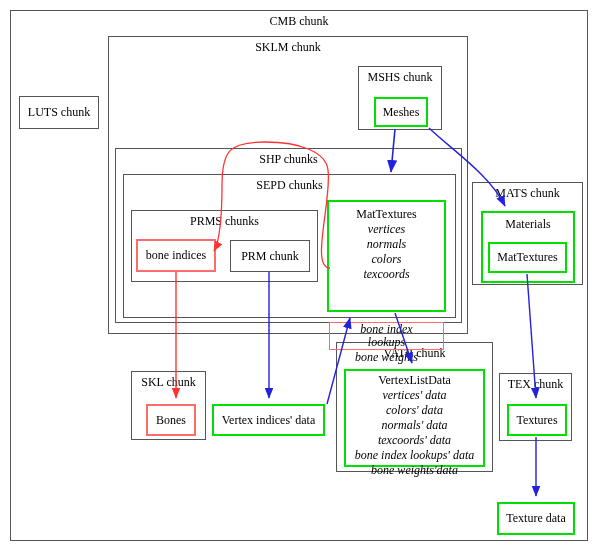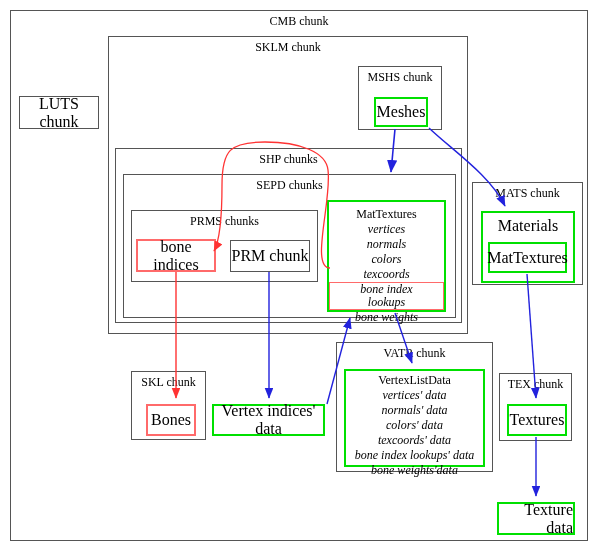--- a/index.html
+++ b/index.html
@@ -32,21 +32,21 @@
     line-height: 14px;
     white-space: nowrap;
   }
   .leaf {
     position: absolute;
     box-sizing: border-box;
     display: flex;
     align-items: center;
     justify-content: center;
     text-align: center;
-    font-size: 16px;
+    font-size: 12px;
     color: #000000;
     background: transparent;
   }
   .leaf.green { border: 2px solid #00e000; }
   .leaf.red   { border: 2px solid #ff6a6a; }
   .leaf.grey  { border: 1px solid #555555; }
   .stack {
     position: absolute;
     box-sizing: border-box;
     border: 2px solid #00e000;
@@ -62,20 +62,21 @@
   .stack .itm {
     font-size: 12px;
     line-height: 15px;
     font-style: italic;
   }
   .stack .itm.boxed {
     display: inline-block;
     border: 1px solid #ff6a6a;
     padding: 0 19px;
     line-height: 13px;
+    margin-top: 40px;
   }
   svg.wires {
     position: absolute;
     left: 0;
     top: 0;
     width: 600px;
     height: 553px;
     pointer-events: none;
   }
 </style>
@@ -150,22 +151,22 @@
     <div class="itm">normals</div>
     <div class="itm">colors</div>
     <div class="itm">texcoords</div>
     <div><span class="itm boxed">bone index lookups</span></div>
     <div class="itm">bone weights</div>
   </div>
 
   <div class="stack" style="left:344px; top:369px; width:141px; height:98px; padding-top:2px;">
     <div class="hdr">VertexListData</div>
     <div class="itm">vertices' data</div>
+    <div class="itm">colors' data</div>
     <div class="itm">normals' data</div>
-    <div class="itm">colors' data</div>
     <div class="itm">texcoords' data</div>
     <div class="itm">bone index lookups' data</div>
     <div class="itm">bone weights'data</div>
   </div>
 
   <svg class="wires" viewBox="0 0 600 553">
     <defs>
       <marker id="ah-blue" markerWidth="9" markerHeight="9" refX="7.5" refY="3.2" orient="auto" markerUnits="strokeWidth">
         <path d="M0,0 L8,3.2 L0,6.4 z" fill="#2222dd"></path>
       </marker>

